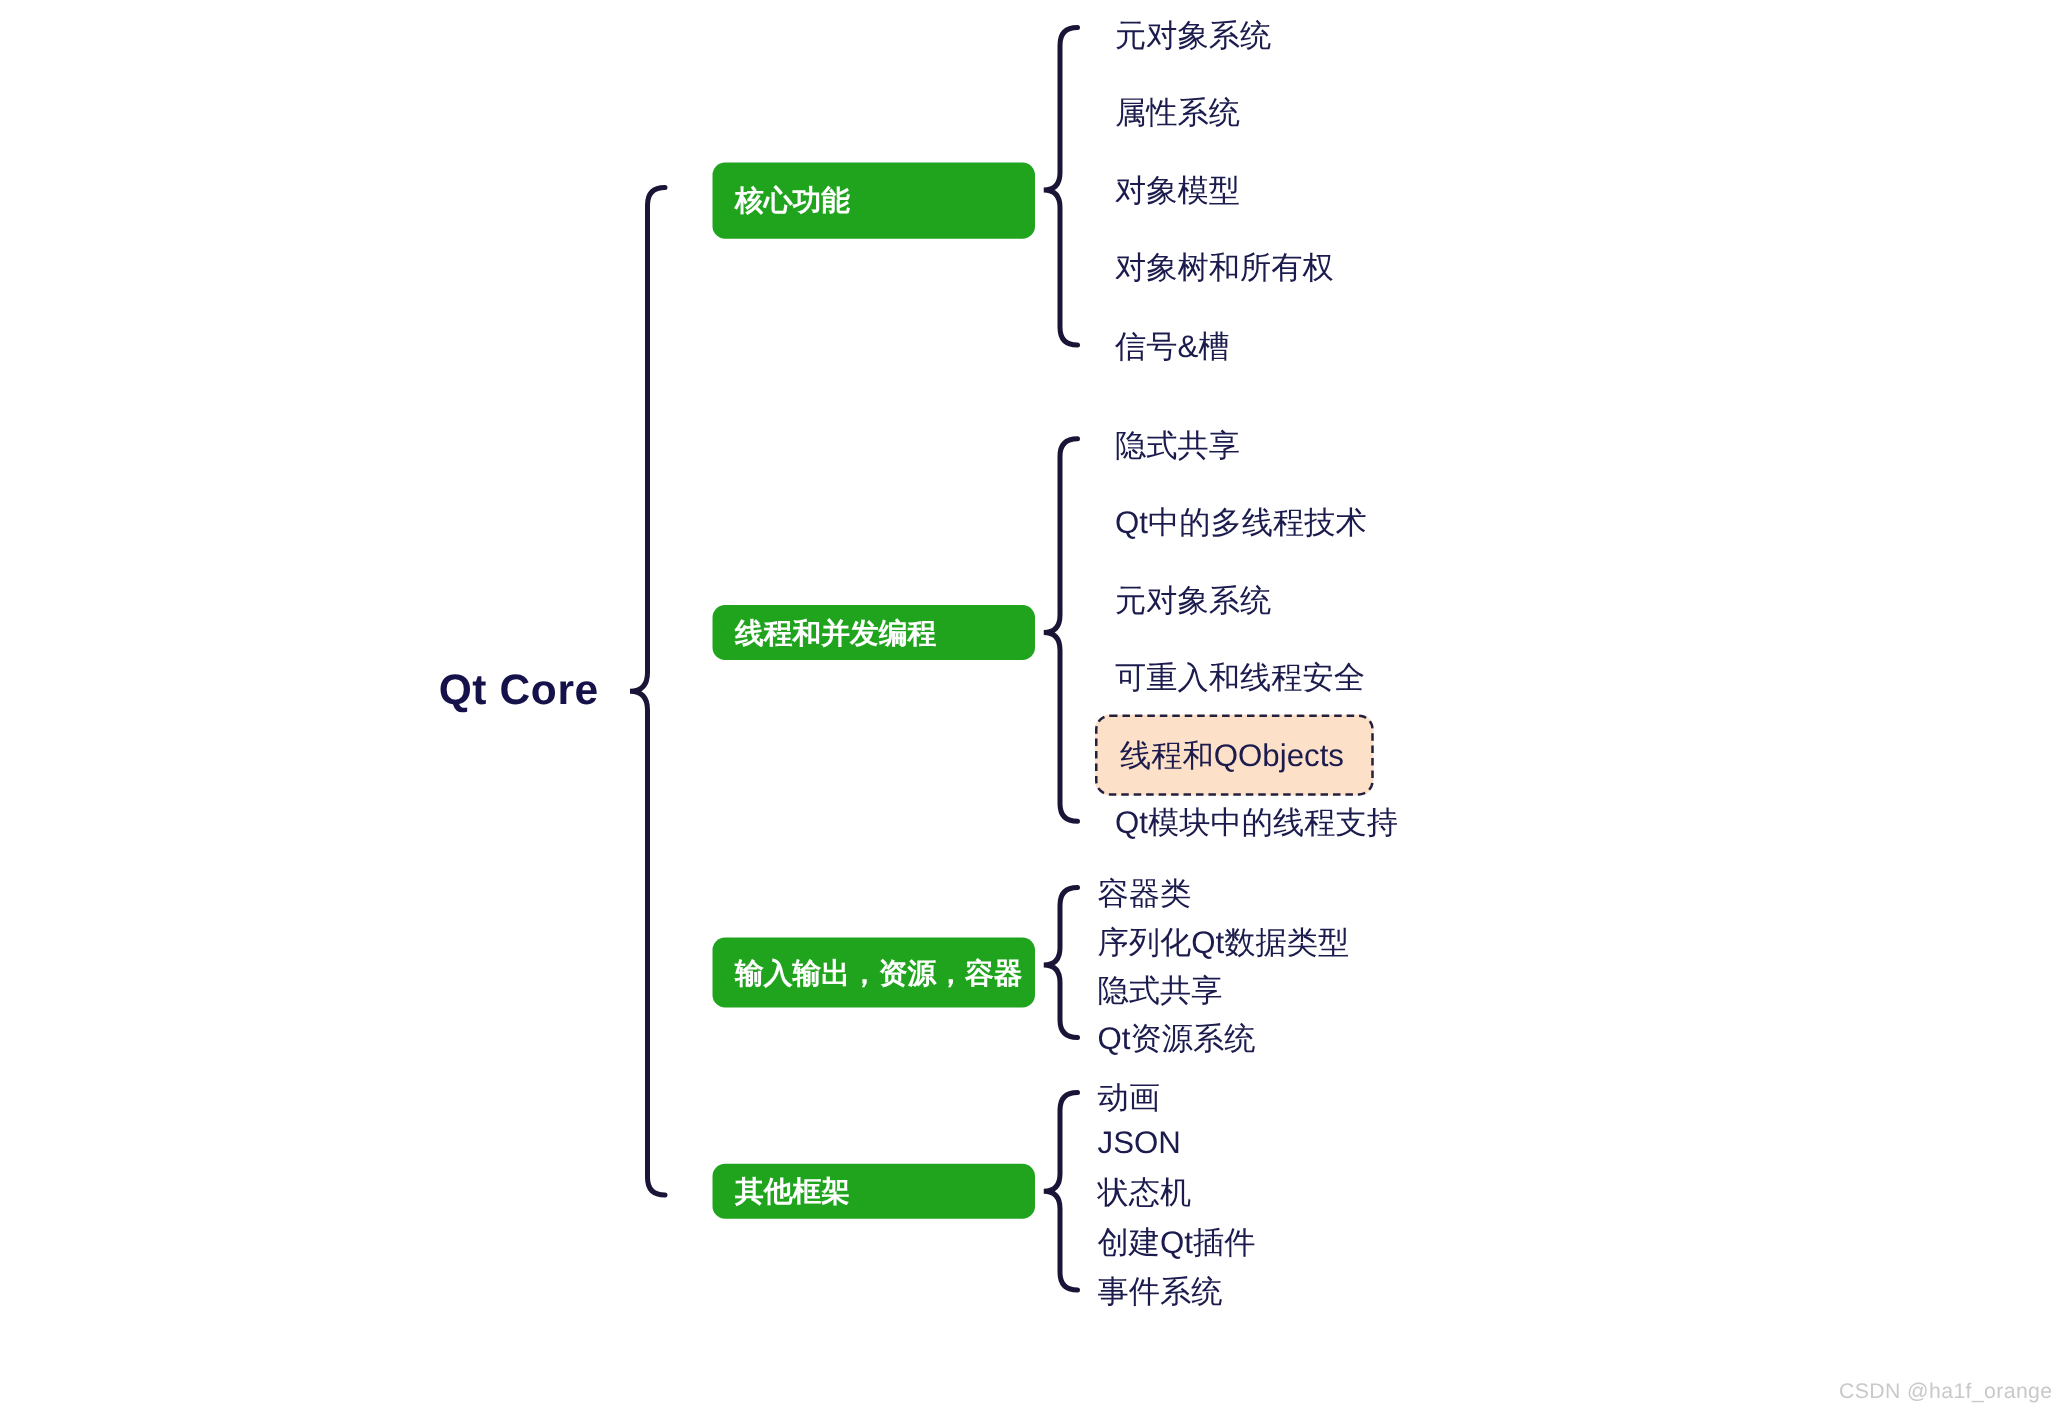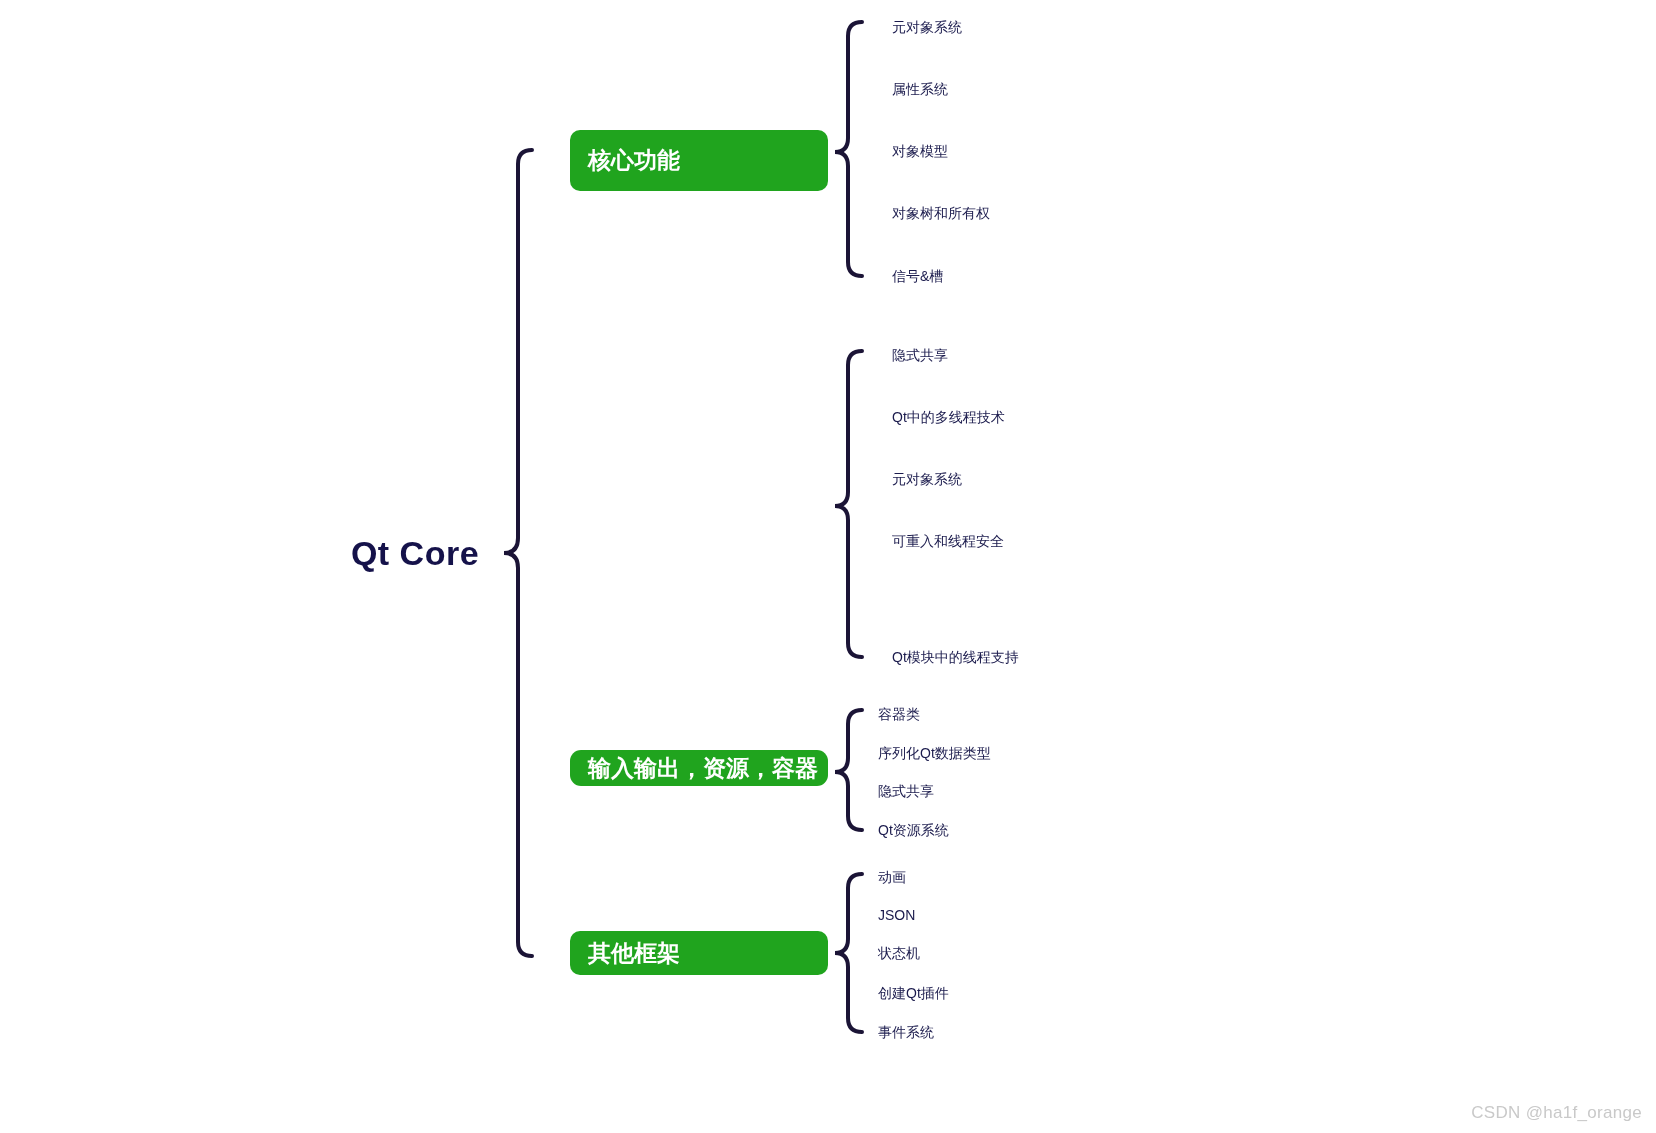--- a/index.html
+++ b/index.html
@@ -33,21 +33,21 @@
     display:flex;
     align-items:center;
     padding-left:18px;
     box-sizing:border-box;
     white-space:nowrap;
   }
 
   
   .leaf{
     position:absolute;
-    font-size:14px;
+    font-size:25px;
     color:#1b1b4d;
     white-space:nowrap;
     transform:translateY(-50%);
   }
   .leaf.highlight{
     background:#fce0c8;
     border:2px dashed #241f3d;
     border-radius:12px;
     padding:14px 22px 14px 18px;
     color:#1b1b4d;
@@ -121,27 +121,31 @@
 
   <div class="branch-node" style="left:570px;top:130px;width:258px;height:61px;">
     <span>核心功能</span>
   </div>
   <div class="leaf" style="left:892px;top:28px;">元对象系统</div>
   <div class="leaf" style="left:892px;top:90px;">属性系统</div>
   <div class="leaf" style="left:892px;top:152px;">对象模型</div>
   <div class="leaf" style="left:892px;top:214px;">对象树和所有权</div>
   <div class="leaf" style="left:892px;top:277px;">信号&amp;槽</div>
 
+  <div class="branch-node" style="left:570px;top:484px;width:258px;height:44px;">
+    <span>线程和并发编程</span>
+  </div>
   <div class="leaf" style="left:892px;top:356px;">隐式共享</div>
   <div class="leaf" style="left:892px;top:418px;">Qt中的多线程技术</div>
   <div class="leaf" style="left:892px;top:480px;">元对象系统</div>
   <div class="leaf" style="left:892px;top:542px;">可重入和线程安全</div>
+  <div class="leaf highlight" style="left:876px;top:604px;">线程和QObjects</div>
   <div class="leaf" style="left:892px;top:658px;">Qt模块中的线程支持</div>
 
-  <div class="branch-node" style="left:570px;top:750px;width:258px;height:36px;border-radius:11px;">
+  <div class="branch-node" style="left:570px;top:750px;width:258px;height:56px;">
     <span>输入输出，资源，容器</span>
   </div>
   <div class="leaf" style="left:878px;top:715px;">容器类</div>
   <div class="leaf" style="left:878px;top:754px;">序列化Qt数据类型</div>
   <div class="leaf" style="left:878px;top:792px;">隐式共享</div>
   <div class="leaf" style="left:878px;top:831px;text-align:center;">Qt资源系统</div>
 
   <div class="branch-node" style="left:570px;top:931px;width:258px;height:44px;">
     <span>其他框架</span>
   </div>

